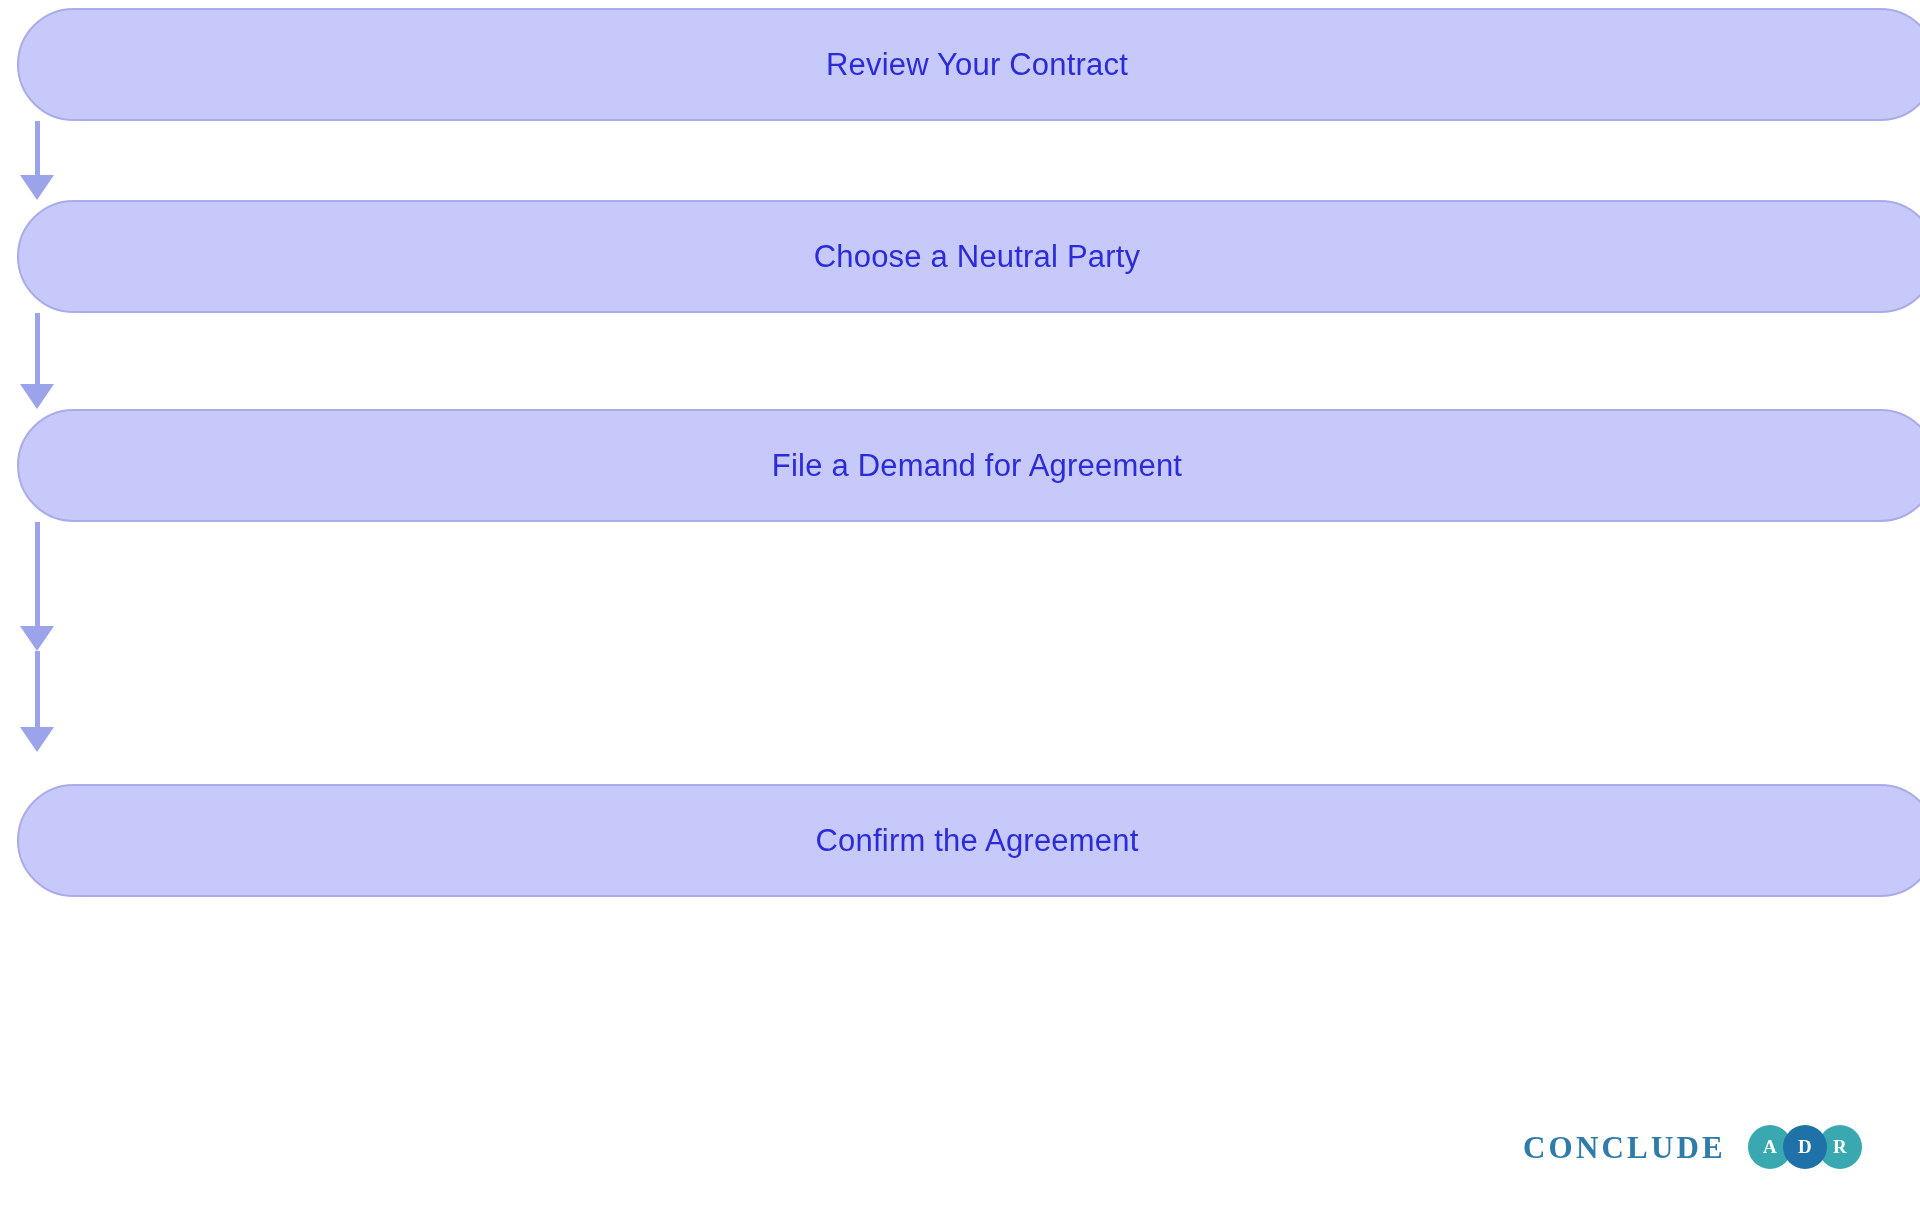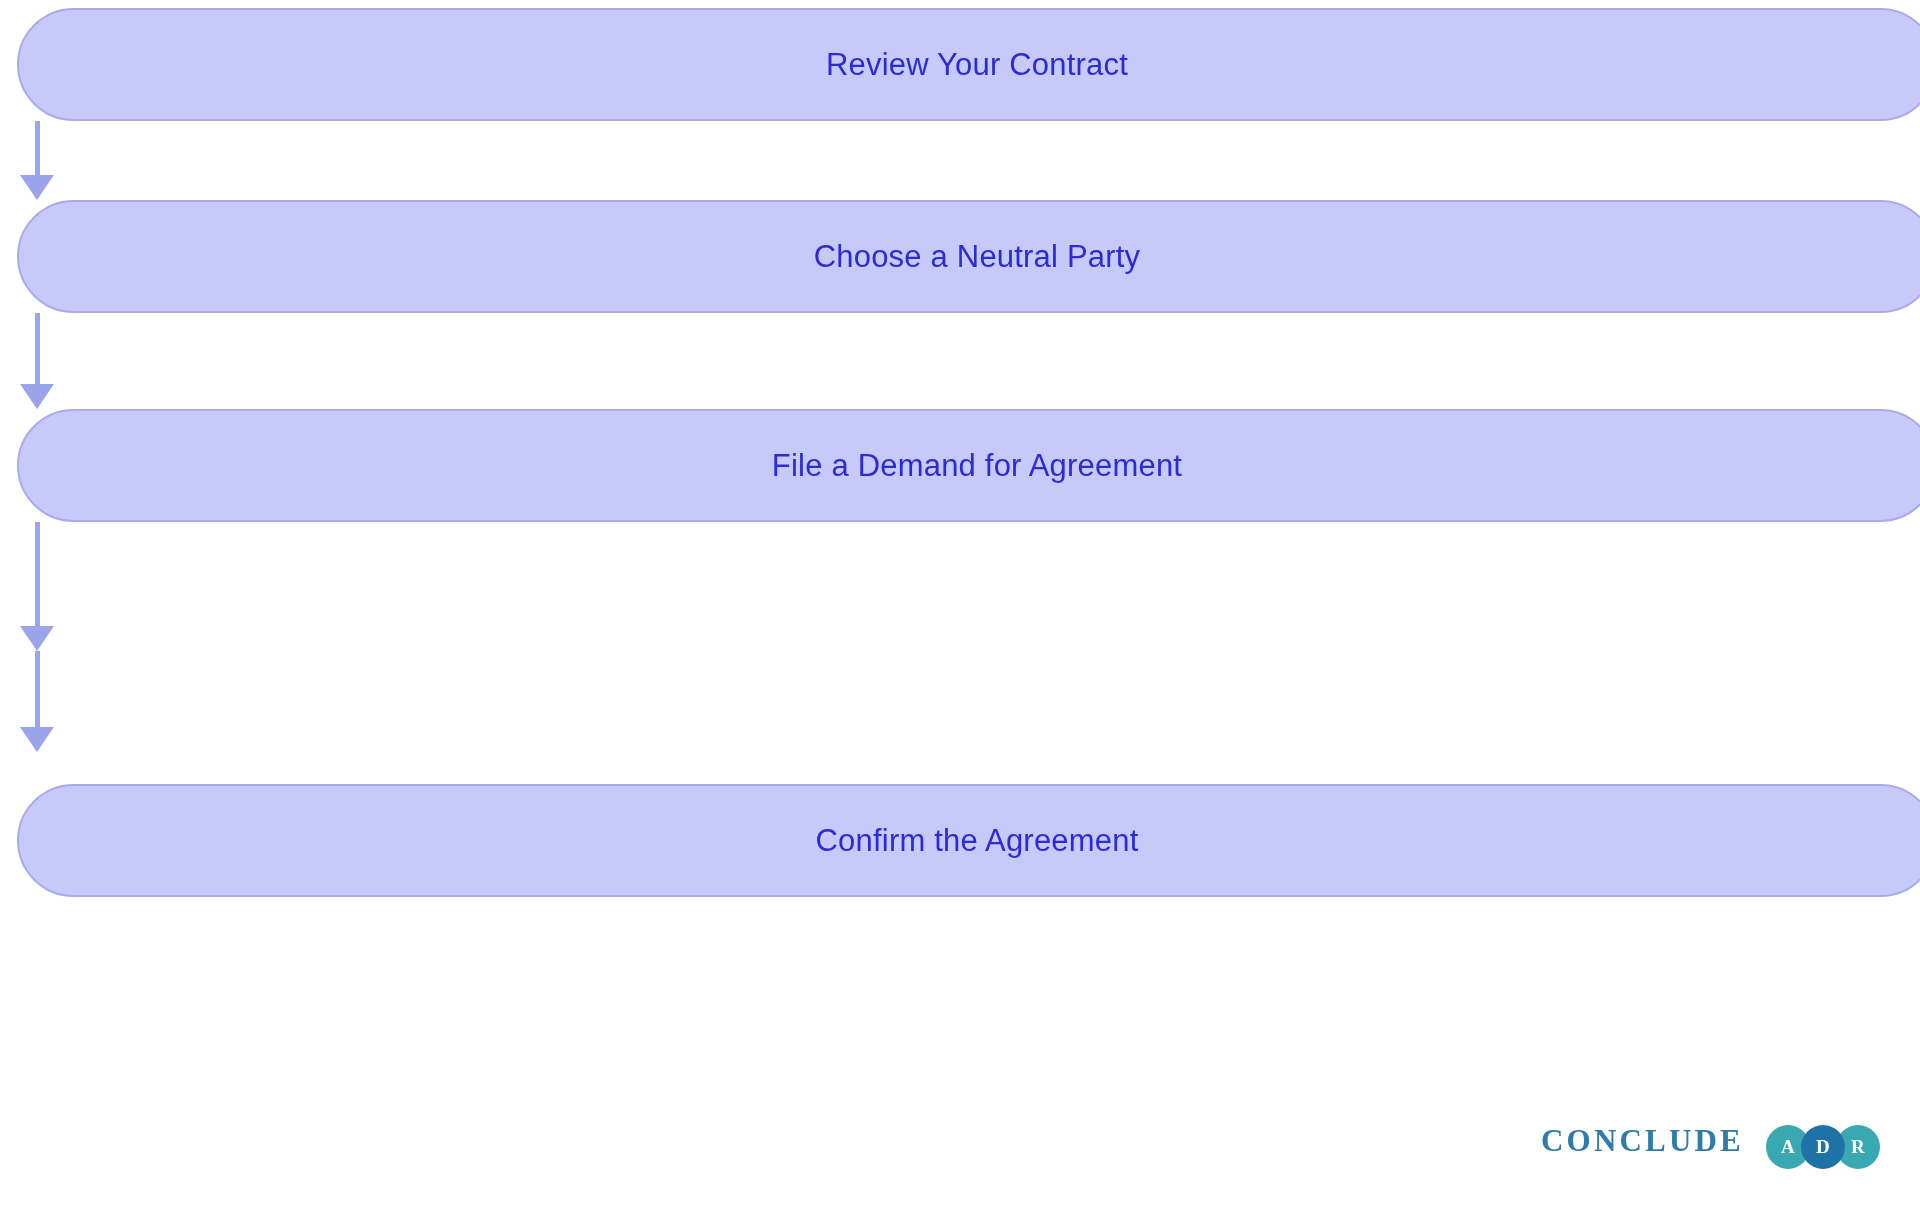--- a/index.html
+++ b/index.html
@@ -87,24 +87,24 @@
     margin-top: -1px;
   }
   .c-h1 .shaft { height: 55px; }
   .c-h2 .shaft { height: 72px; }
   .c-h3 .shaft { height: 105px; }
   .c-h4 .shaft { height: 77px; }
 
   
   #logo {
     position: absolute;
-    right: 40px;
+    right: 58px;
     bottom: 46px;
     display: flex;
-    align-items: flex-start;
+    align-items: center;
     gap: 22px;
   }
   #logo-wordmark {
     font-family: "Liberation Serif", "DejaVu Serif", serif;
     font-size: 31px;
     font-weight: 700;
     letter-spacing: 3.2px;
     color: #2f7cab;
     line-height: 1;
   }

